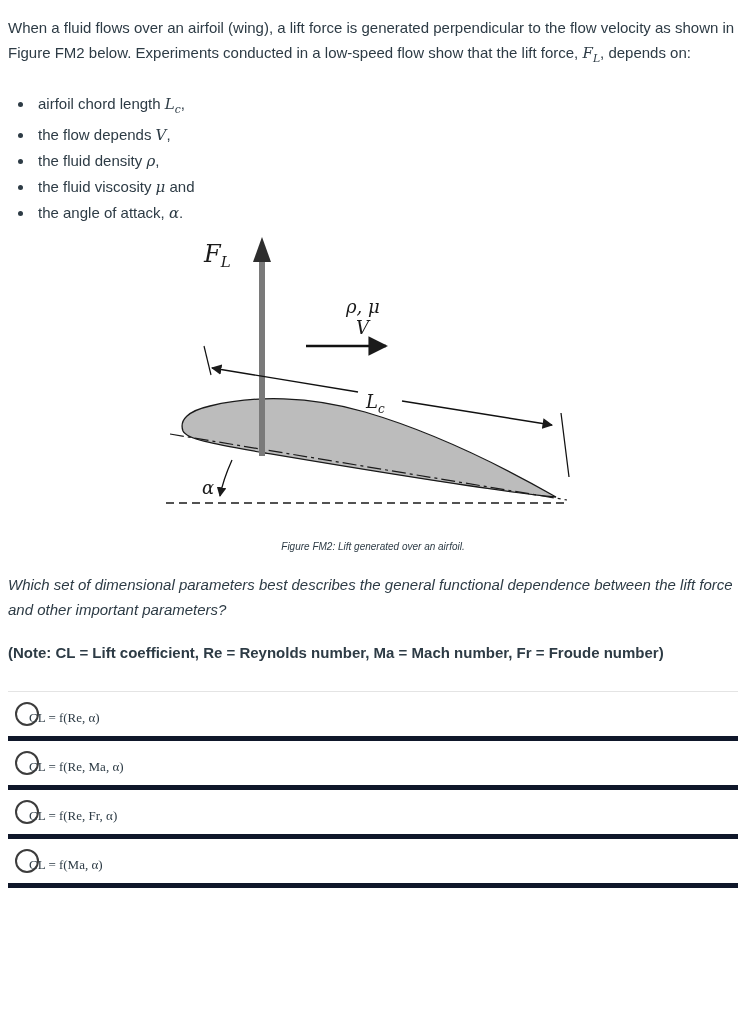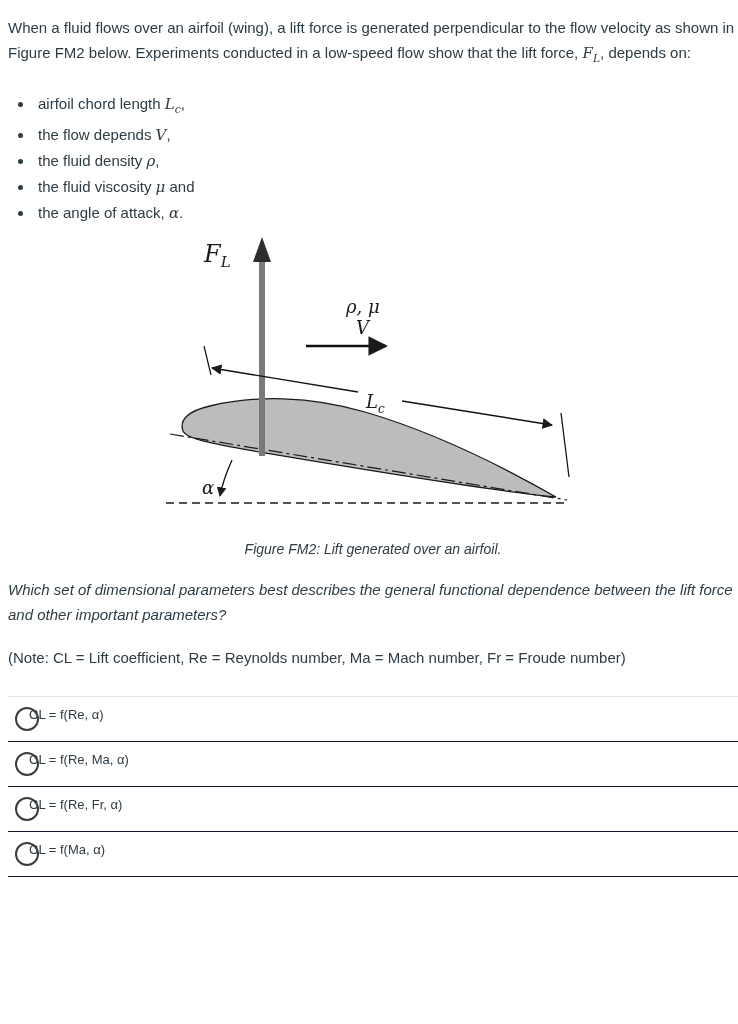--- a/index.html
+++ b/index.html
@@ -7,21 +7,21 @@
   body {
     width: 738px; min-height: 1024px;
     color: #2d3b45;
     font-family: "Liberation Sans", sans-serif;
     font-size: 15px;
   }
   .page { padding: 15px 0 6px 8px; }
 
   .para { line-height: 25px; margin-bottom: 13px; }
   .question-para { margin-top: 20px; font-style: italic; }
-  .note-para { margin-top: 18px; margin-bottom: 4px; }
+  .note-para { margin-top: 18px; margin-bottom: 4px; font-weight: bold; }
 
   ul.bullets { margin: 20px 0 6px 26px; list-style: disc; }
   ul.bullets li { line-height: 25px; padding-left: 4px; }
 
   .mathvar {
     font-family: "DejaVu Serif", "Liberation Serif", serif;
     font-style: italic;
   }
   sub { font-size: 0.72em; }
 
@@ -31,32 +31,33 @@
     font-family: "DejaVu Serif", "Liberation Serif", serif;
     font-style: italic;
     font-size: 18px;
     fill: #1a1a1a;
   }
   .fig-label.big { font-size: 24px; }
 
   .caption {
     text-align: center;
     font-style: italic;
-    font-size: 14px;
+    font-size: 10px;
     margin: 14px 0 20px 0;
   }
 
   .options { margin-top: 26px; border-top: 1px solid #e4e4e4; }
   .option-row {
     display: flex;
-    align-items: flex-start;
-    border-bottom: 1px solid #0f172a;
+    align-items: flex-end;
+    border-bottom: 5px solid #0f172a;
     padding: 10px 0 10px 7px;
     cursor: pointer;
     background: #ffffff;
+    font-family: Liberation Serif, serif;
   }
   .radio {
     width: 24px; height: 24px; min-width: 24px;
     border: 2px solid #3c3c3c;
     border-radius: 50%;
     background: #ffffff;
   }
   .option-label {
     font-size: 13px;
     margin-left: -10px;

